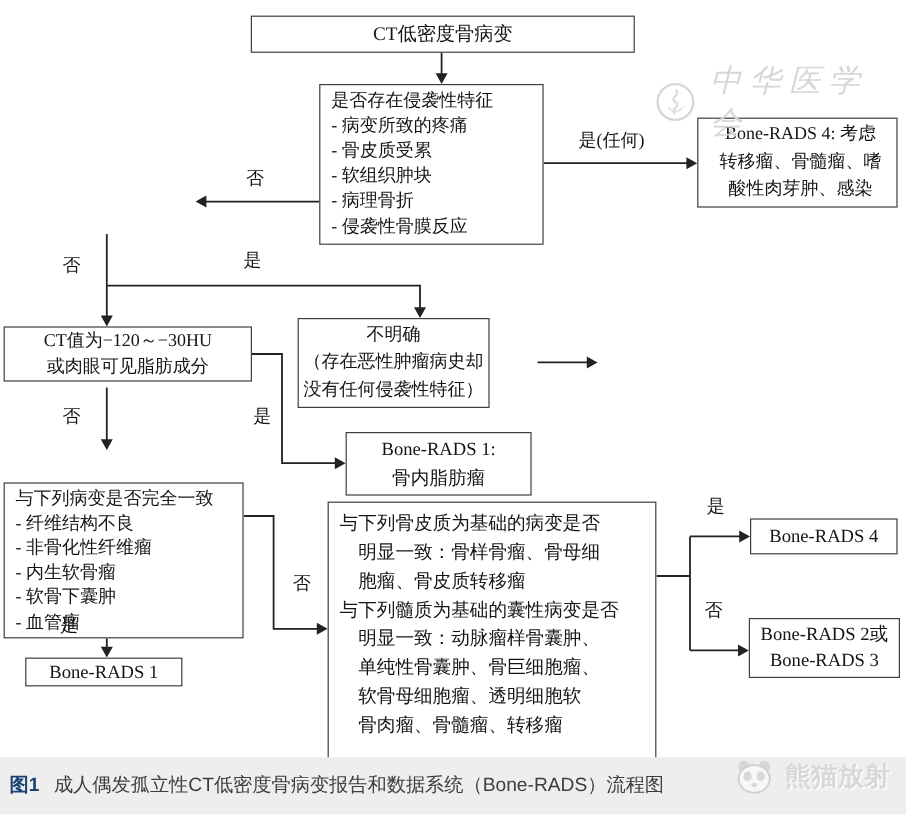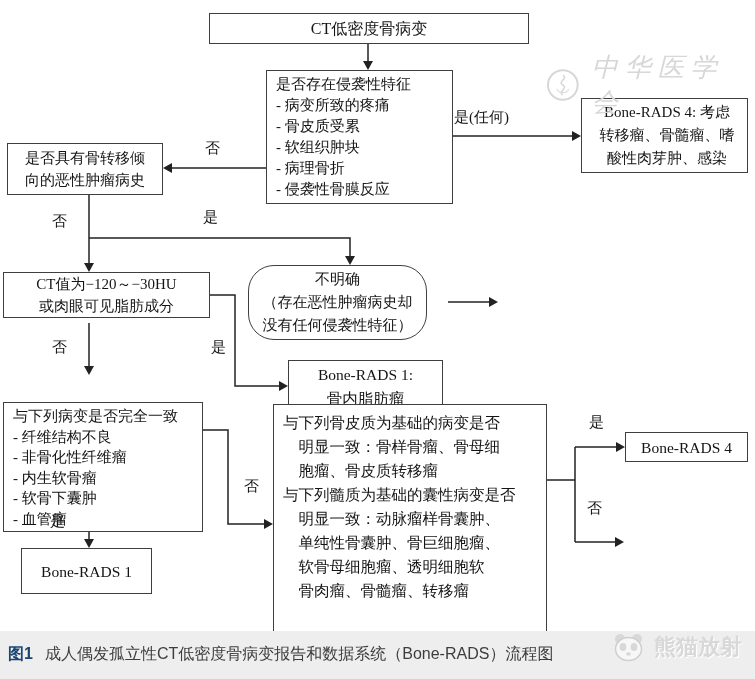--- a/index.html
+++ b/index.html
@@ -67,56 +67,56 @@
 - 软组织肿块
 - 病理骨折
 - 侵袭性骨膜反应</div>
 
   <div class="node c" style="left:209px;top:13px;width:320px;height:31px;font-size:16px;">CT低密度骨病变</div>
 
   <div class="node l" style="left:581px;top:98px;width:167px;height:75px;line-height:23px;padding-top:2px;text-align:center;">Bone-RADS 4: 考虑
 转移瘤、骨髓瘤、嗜
 酸性肉芽肿、感染</div>
 
-  <div class="node c" style="left:7px;top:143px;width:156px;height:52px;line-height:22px;">是否具有骨转移倾
-向的恶性肿瘤病史</div>
 
   <div class="node c" style="left:3px;top:272px;width:207px;height:46px;line-height:22px;">CT值为−120～−30HU
 或肉眼可见脂肪成分</div>
 
-  <div class="node c" style="left:248px;top:265px;width:179px;height:75px;line-height:23px;border-radius:26px;">不明确
+  <div class="node c" style="left:248px;top:265px;width:160px;height:75px;line-height:23px;">不明确
 （存在恶性肿瘤病史却
 没有任何侵袭性特征）</div>
 
 
   <div class="node c" style="left:288px;top:360px;width:155px;height:53px;font-size:15.5px;line-height:24px;">Bone-RADS 1:
 骨内脂肪瘤</div>
 
   <div class="node l" style="left:3px;top:375px;width:200px;height:130px;line-height:20.5px;margin-top:27px;">与下列病变是否完全一致
 - 纤维结构不良
 - 非骨化性纤维瘤
 - 内生软骨瘤
 - 软骨下囊肿
 - 血管瘤</div>
 
-  <div class="node c" style="left:21px;top:548px;width:131px;height:46px;font-size:15.5px;">Bone-RADS 1</div>
+  <div class="node c" style="left:21px;top:548px;width:131px;height:24px;font-size:15.5px;">Bone-RADS 1</div>
 
-  <div class="node l" style="left:273px;top:404px;width:274px;height:245px;font-size:15.5px;line-height:24px;padding:6px 2px 6px 9px;">与下列骨皮质为基础的病变是否
+  <div class="node l" style="left:273px;top:418px;width:274px;height:245px;font-size:15.5px;line-height:24px;padding:6px 2px 6px 9px;">与下列骨皮质为基础的病变是否
 　明显一致：骨样骨瘤、骨母细
 　胞瘤、骨皮质转移瘤
 与下列髓质为基础的囊性病变是否
 　明显一致：动脉瘤样骨囊肿、
 　单纯性骨囊肿、骨巨细胞瘤、
 　软骨母细胞瘤、透明细胞软
 　骨肉瘤、骨髓瘤、转移瘤</div>
 
   <div class="node c" style="left:625px;top:432px;width:123px;height:30px;font-size:15.5px;">Bone-RADS 4</div>
 
+  <div class="node c" style="left:624px;top:515px;width:126px;height:50px;font-size:15.5px;line-height:22px;">Bone-RADS 2或
+Bone-RADS 3</div>
 
-  <div class="edge-label" style="left:454px;top:108px;width:72px;text-align:left;">是(任何)</div>
+  <div class="edge-label" style="left:465px;top:108px;width:72px;text-align:right;">是(任何)</div>
   <div class="edge-label" style="left:205px;top:139px;">否</div>
   <div class="edge-label" style="left:52px;top:212px;">否</div>
   <div class="edge-label" style="left:203px;top:208px;">是</div>
   <div class="edge-label" style="left:52px;top:338px;">否</div>
   <div class="edge-label" style="left:211px;top:338px;">是</div>
   <div class="edge-label" style="left:50px;top:512px;">是</div>
   <div class="edge-label" style="left:244px;top:477px;">否</div>
   <div class="edge-label" style="left:589px;top:413px;">是</div>
   <div class="edge-label" style="left:587px;top:499px;">否</div>
 

